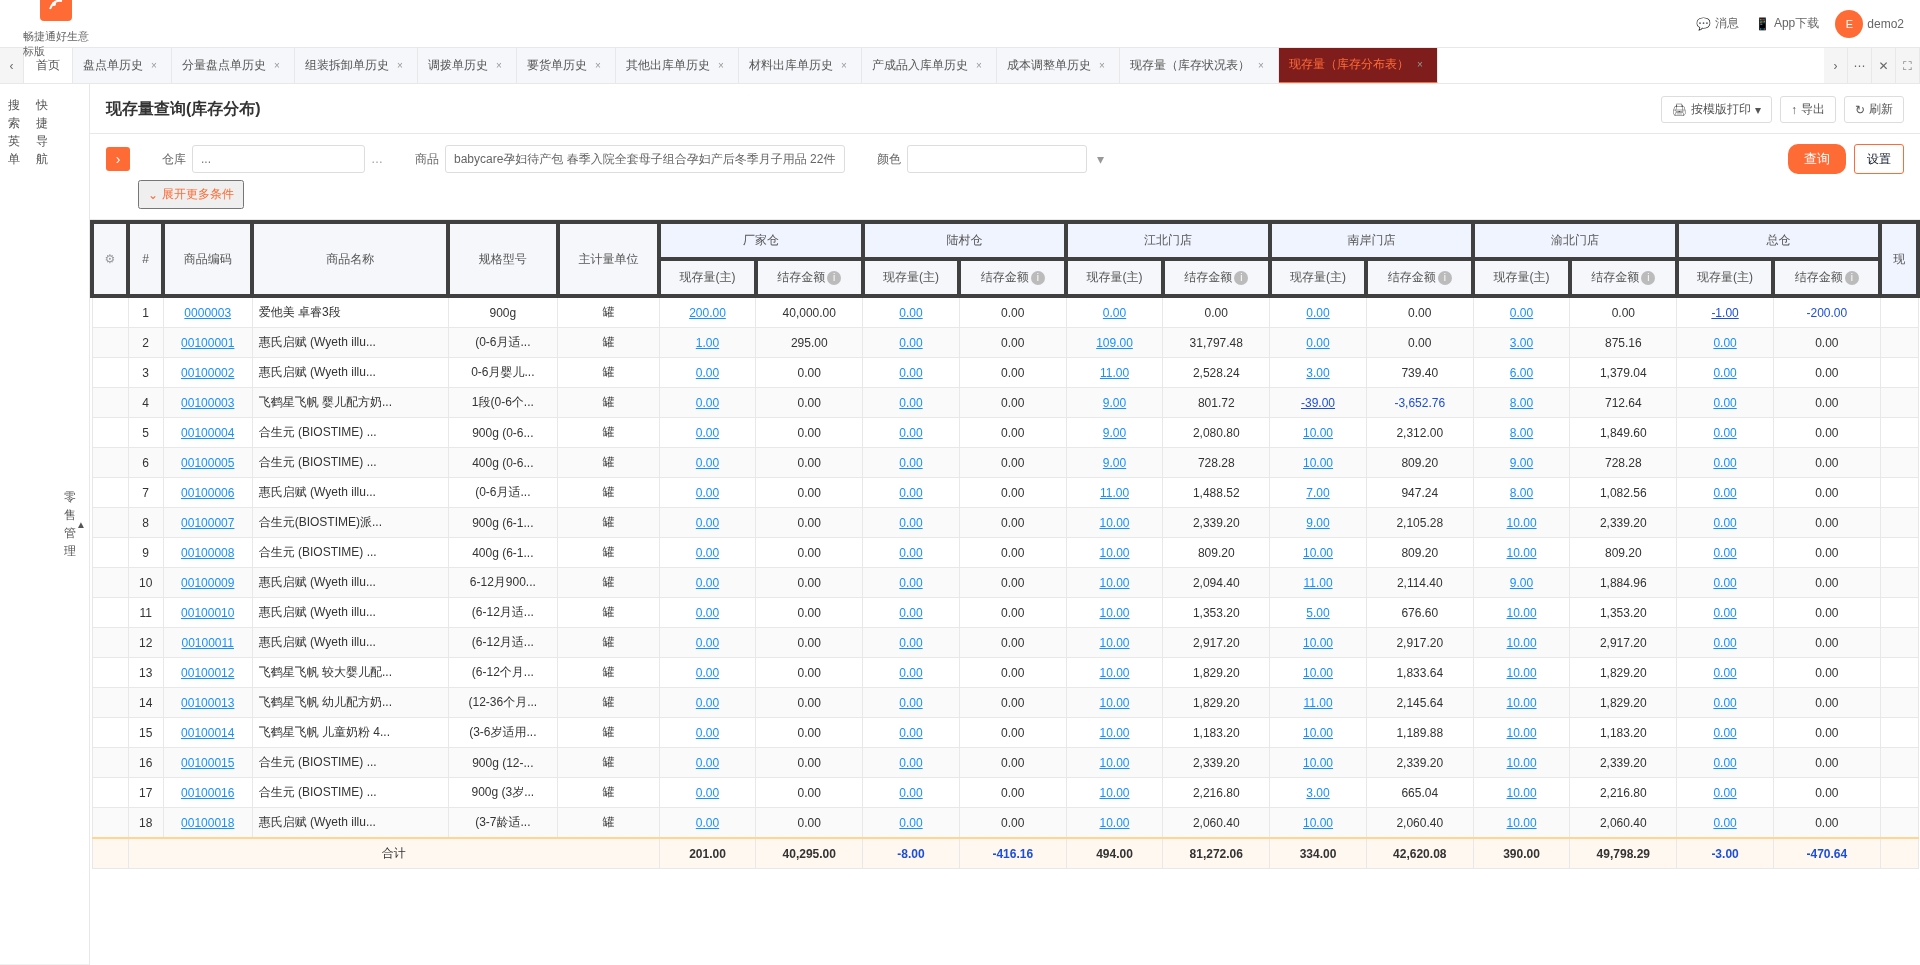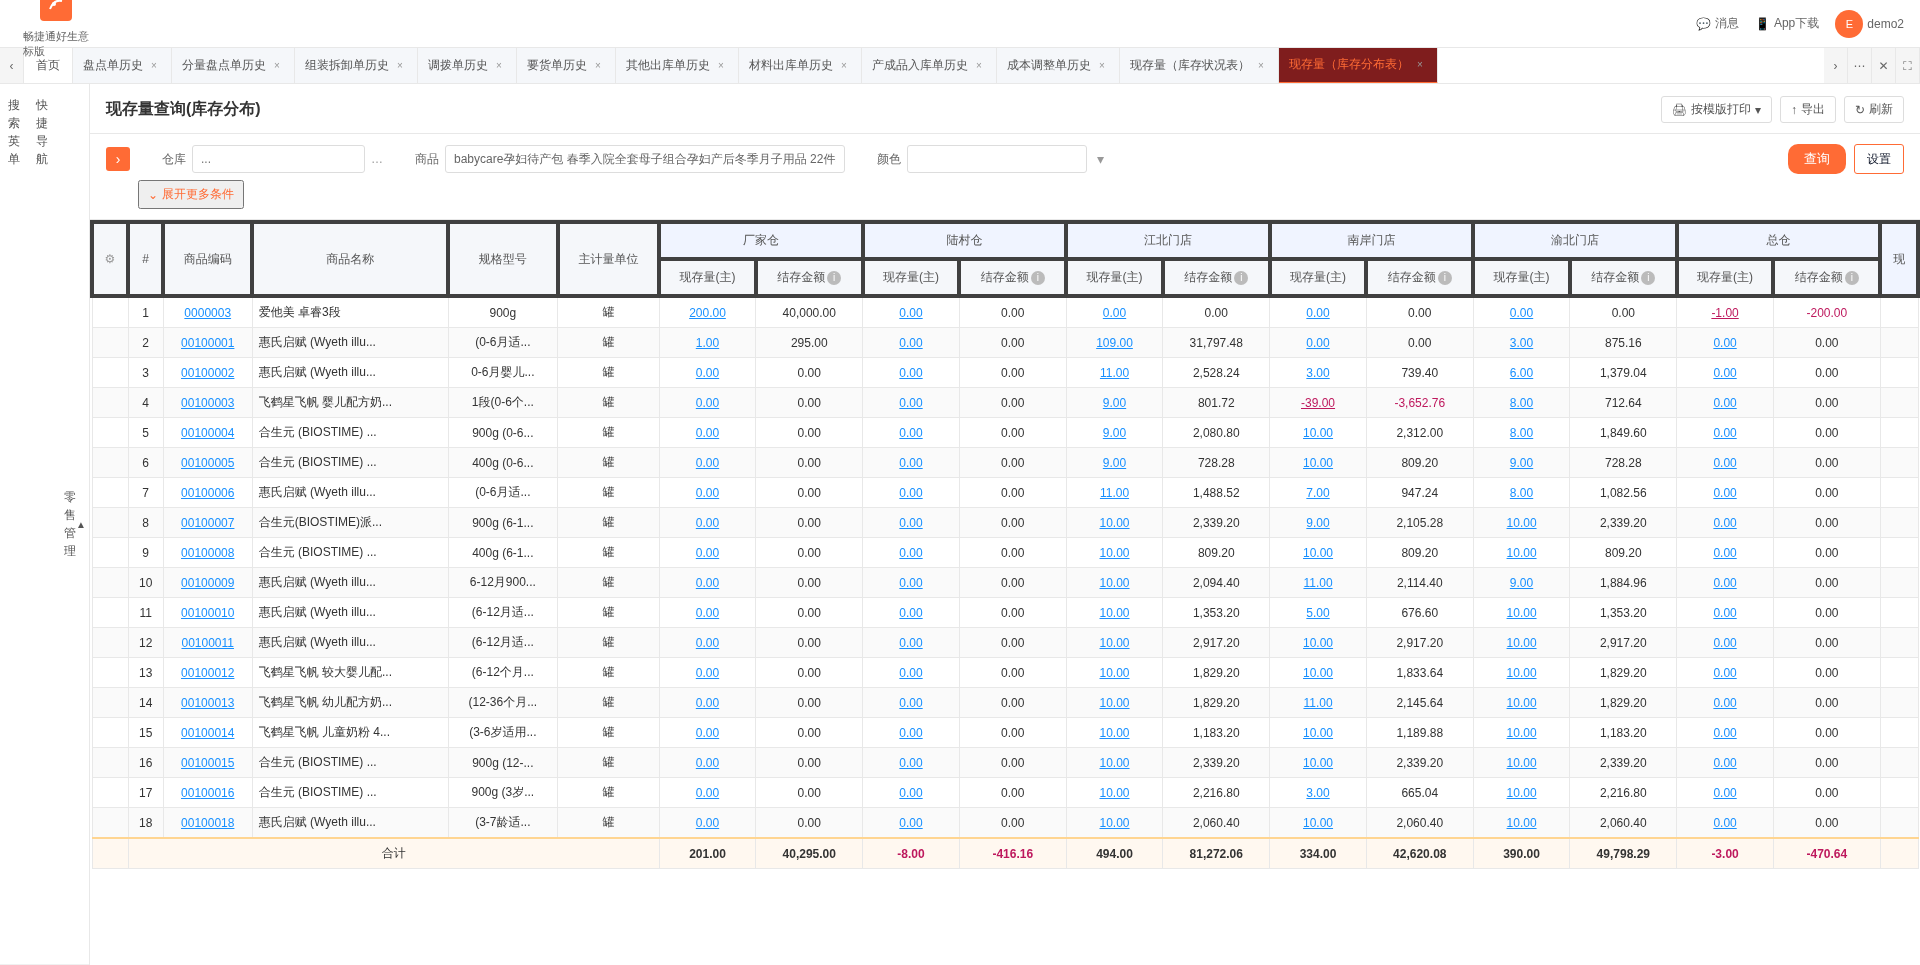--- a/index.html
+++ b/index.html
@@ -242,21 +242,21 @@
     tbody td {
       padding: 6px 6px;
       border: 1px solid #e8e8e8;
       text-align: center;
       white-space: nowrap;
       font-size: 12px;
       color: #333;
     }
     td.text-left { text-align: left; }
     td.link { color: #1890ff; text-decoration: underline; cursor: pointer; }
-    td.negative { color: #be185d; margin-top: 9px; }
+    td.negative { color: #1d4ed8; margin-top: 9px; }
 
     .col-group-header {
       background: #f0f4ff;
       font-size: 12px;
     }
     .col-sub-header {
       background: #f5f7fa;
     }
 
     

